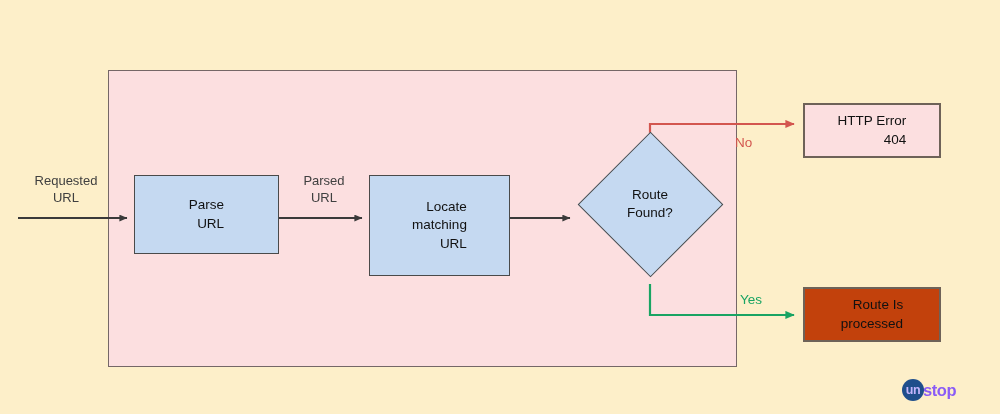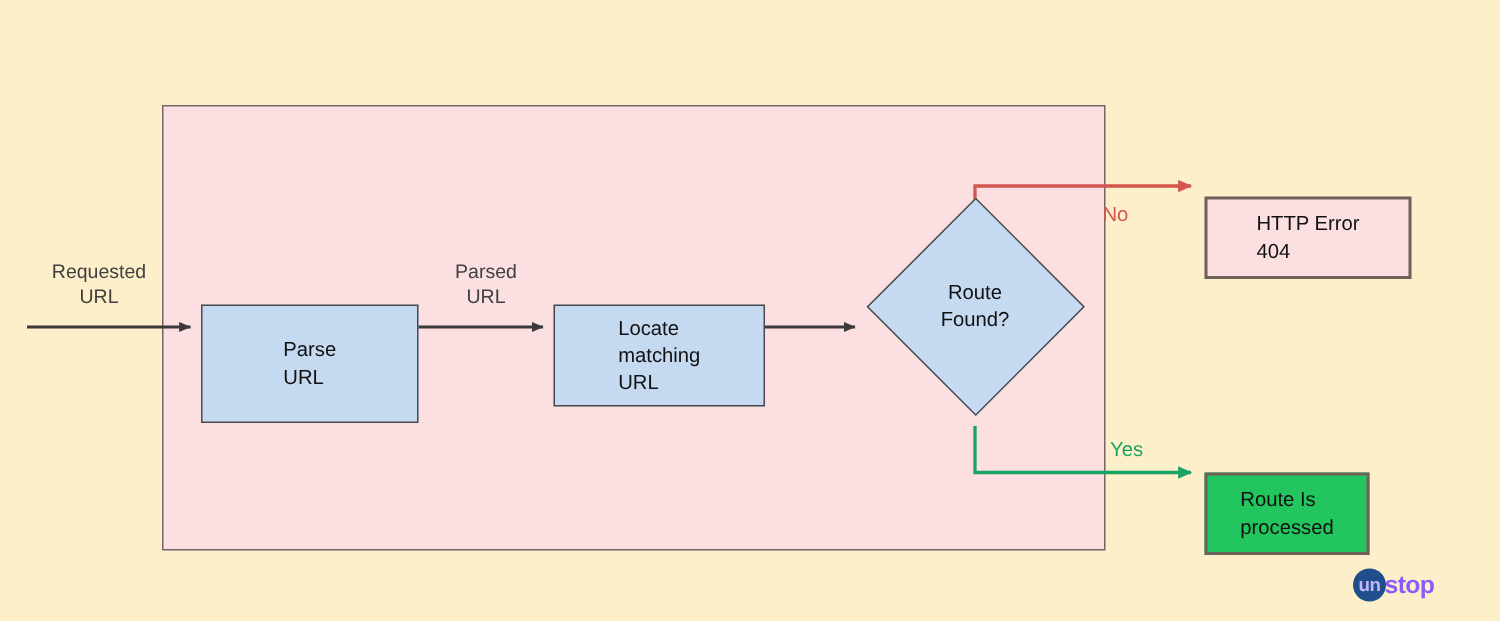--- a/index.html
+++ b/index.html
@@ -34,37 +34,36 @@
     background: #fcdfe0;
     border: 1.5px solid #756767;
     box-sizing: border-box;
   }
   .node {
     position: absolute;
     box-sizing: border-box;
     display: flex;
     align-items: center;
     justify-content: center;
-    text-align: left;
+    text-align: right;
     font-size: 13.5px;
     line-height: 1.34;
     color: #111111;
-    margin-top: 28px;
   }
   .proc {
     background: #c5d9f1;
     border: 1.6px solid #4a4a4a;
   }
   #node-parse-url { left: 134px; top: 175px; width: 145px; height: 79px; }
-  #node-locate-url { left: 369px; top: 175px; width: 141px; height: 68px; }
+  #node-locate-url { left: 369px; top: 175px; width: 141px; height: 101px; }
   .terminal {
     border: 2px solid #6e6258;
   }
   #node-http-error { left: 803px; top: 103px; width: 138px; height: 55px; background: #fcdfe0; }
-  #node-route-processed { left: 803px; top: 287px; width: 110px; height: 55px; background: #22c55e; }
+  #node-route-processed { left: 803px; top: 287px; width: 138px; height: 55px; background: #c2410c; }
 
   
   .diamond-wrap {
     position: absolute;
     left: 577px;
     top: 131px;
     width: 146px;
     height: 146px;
   }
   .diamond-shape {

